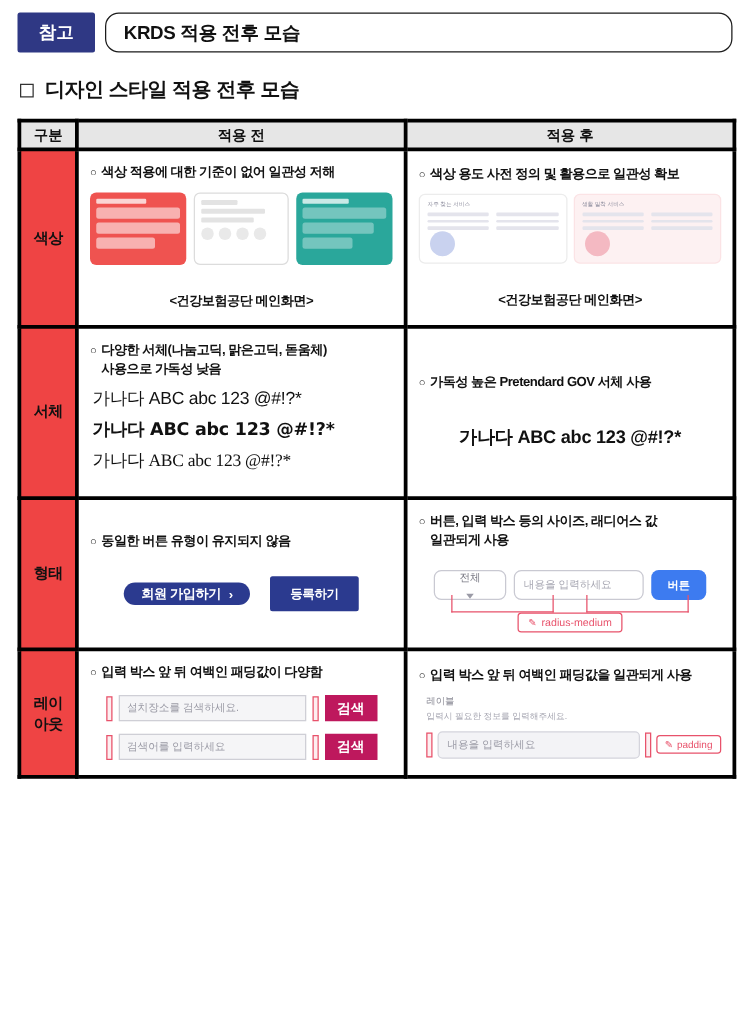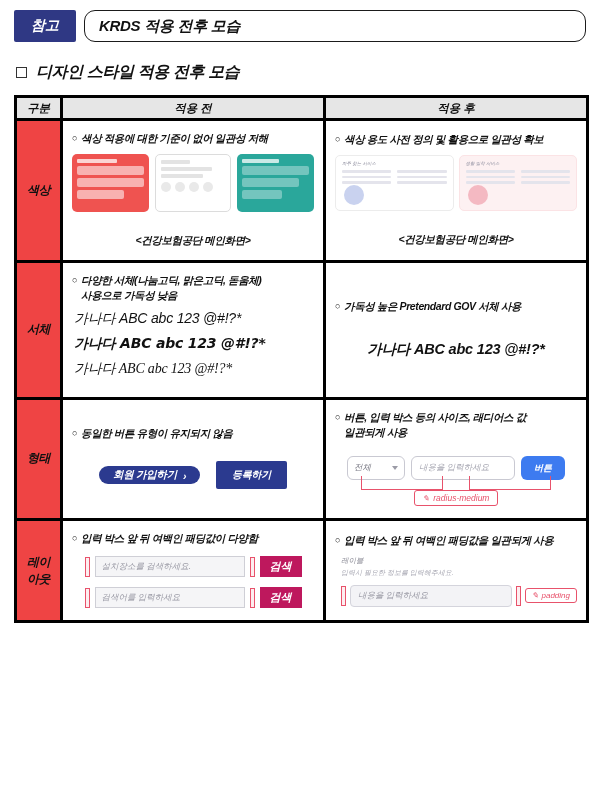--- a/index.html
+++ b/index.html
@@ -7,21 +7,20 @@
     margin: 0; padding: 0;
     width: 600px; height: 811px;
     background: #ffffff;
     font-family: "Liberation Sans", sans-serif;
     color: #111;
   }
   .page {
     position: relative;
     width: 600px; height: 582px;
     padding: 10px 14px;
-    font-style: italic;
   }
 
   
   .header-row {
     display: flex;
     align-items: stretch;
     gap: 8px;
     height: 32px;
     margin-bottom: 20px;
   }
@@ -248,20 +247,21 @@
     width: 58px; height: 24px;
     border: 1px solid #c9c9d2;
     border-radius: 6px;
     font-size: 8.5px;
     color: #7b7b86;
     display: flex;
     align-items: center;
     justify-content: space-between;
     padding: 0 6px;
     background: #fff;
+    flex-direction: column;
   }
   .chev {
     width: 0; height: 0;
     border-left: 3px solid transparent;
     border-right: 3px solid transparent;
     border-top: 4px solid #9b9ba6;
   }
   .inp {
     width: 104px; height: 24px;
     border: 1px solid #c9c9d2;

